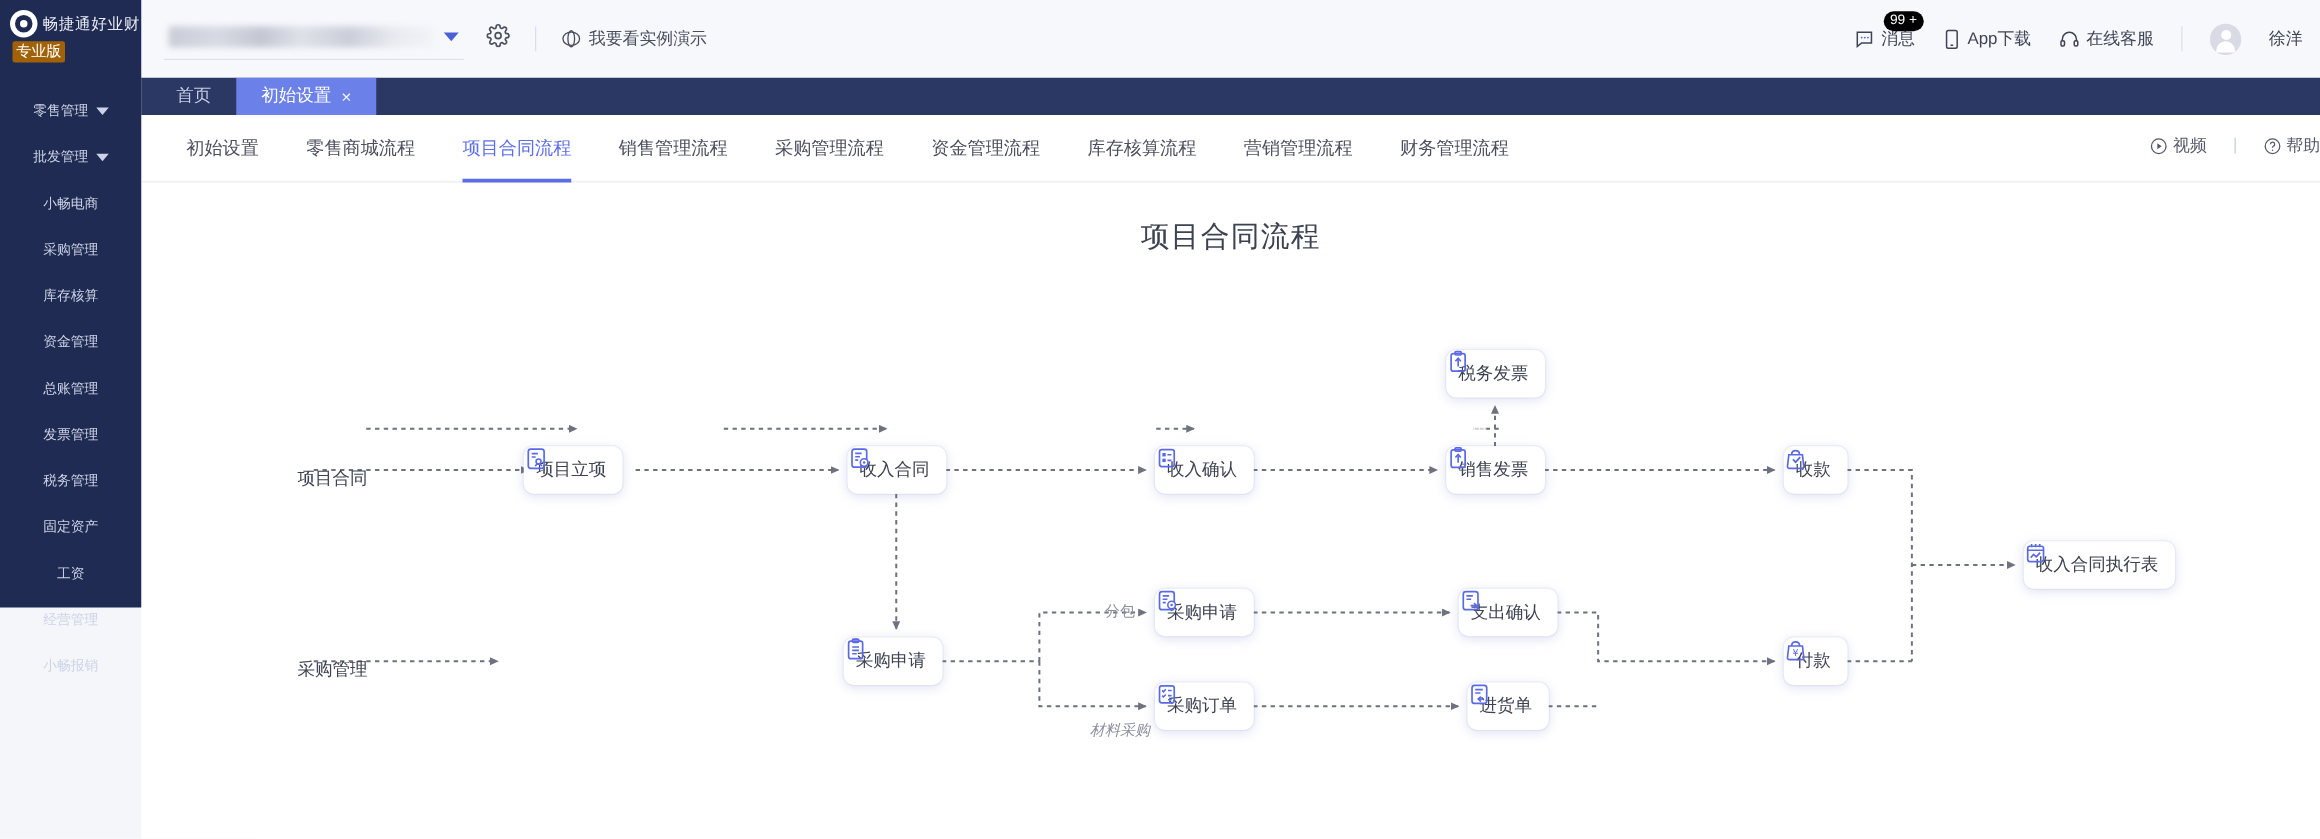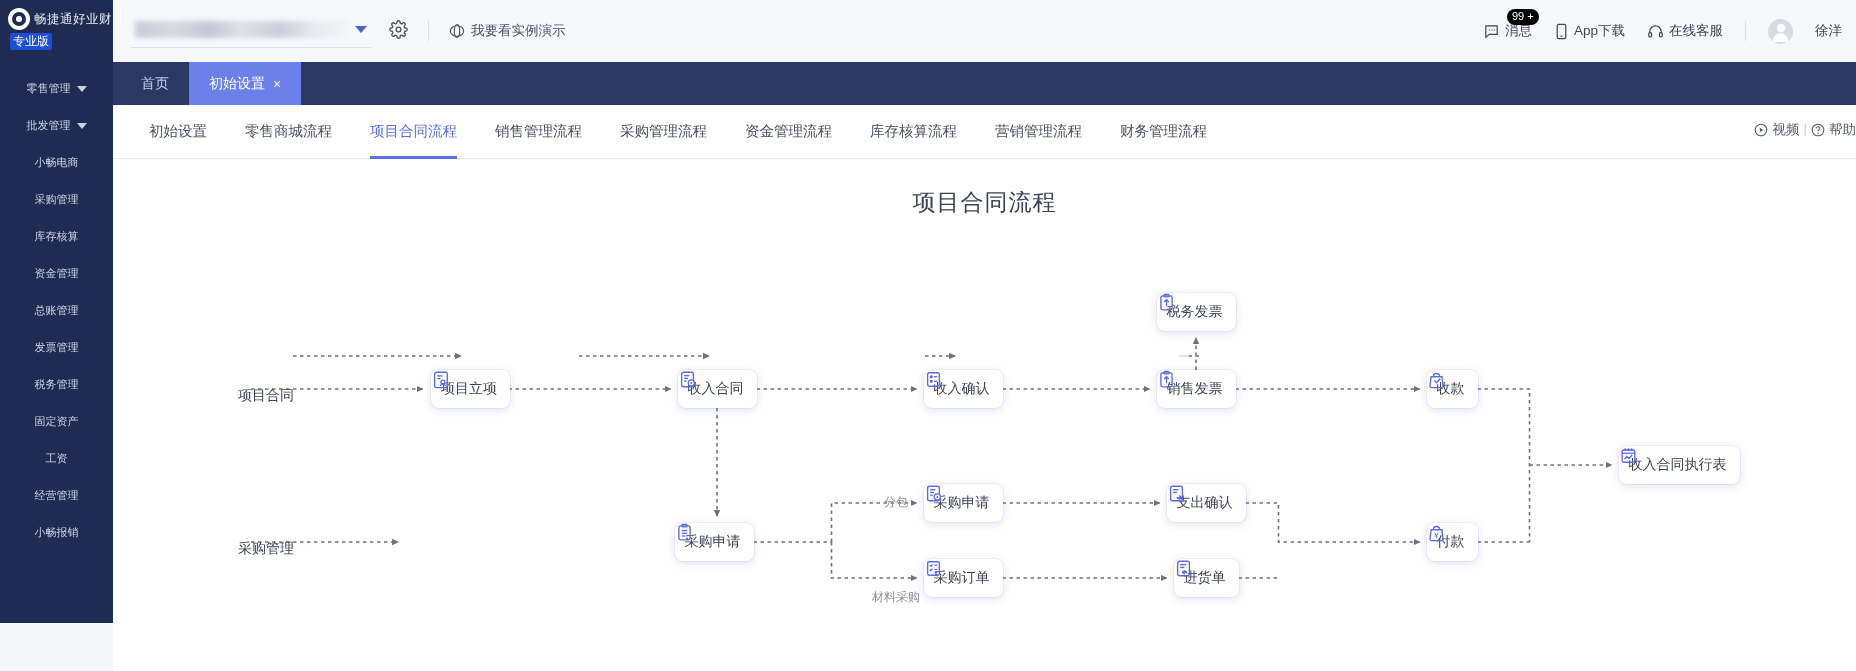--- a/index.html
+++ b/index.html
@@ -6,21 +6,21 @@
   html, body {
     width: 1856px; height: 671px;
     overflow: hidden;
     font-family: "Liberation Sans", "DejaVu Sans", sans-serif;
     background: #f5f6fa;
   }
   .app { position: relative; width: 1856px; height: 671px; display: flex; }
 
   
   .sidebar {
-    width: 113px; height: 623px;
+    width: 113px; height: 486px;
     background: #1f2b52;
     flex: 0 0 113px;
     position: relative;
     z-index: 5;
   }
   .logo-block {
     height: 62px; padding: 8px 0 0 8px; position: relative;
   }
   .logo-row { display: flex; align-items: center; gap: 4px; }
   .logo-mark {
@@ -37,21 +37,21 @@
     width: 6px; height: 6px; border-radius: 50%;
     background: #fff;
   }
   .logo-text {
     color: #e8eaf3; font-size: 12.5px; letter-spacing: .5px;
     white-space: nowrap; font-weight: 500;
   }
   .logo-badge {
     margin-top: 3px; margin-left: 2px;
     display: inline-block; color: #fff; font-size: 12px;
-    background: #1d4ed8; padding: 0 3px; border-radius: 2px;
+    background: #a16207; padding: 0 3px; border-radius: 2px;
   }
   .nav { margin-top: 8px; }
   .nav-item {
     height: 37px; display: flex; align-items: center;
     justify-content: center; gap: 6px;
     color: #cdd3e6; font-size: 11px; cursor: pointer;
     white-space: nowrap;
   }
   .caret {
     width: 0; height: 0;
@@ -116,21 +116,21 @@
     width:8px; height:8px; border-radius:50%; background:#fff;
   }
   .avatar::after {
     content:""; position:absolute; left:5px; top:14.5px;
     width:15px; height:9px; border-radius:7.5px 7.5px 0 0; background:#fff;
   }
   .user-name { color:#3f4454; font-size:13.5px; white-space:nowrap; }
 
   
   .wintabs {
-    height: 43px; background: #2b3864;
+    height: 30px; background: #2b3864;
     display: flex; align-items: stretch; padding-left: 8px;
   }
   .wintab {
     display: flex; align-items: center; gap: 8px;
     padding: 0 20px; color: #c7cde4; font-size: 14px; cursor: pointer;
   }
   .wintab.active { background: #6b80e8; color: #fff; }
   .wintab-close { font-size: 14px; opacity: .9; cursor: pointer; }
 
   
@@ -148,21 +148,21 @@
     margin-right: 38px; position: relative; height: 54px;
     display: flex; align-items: center; white-space: nowrap;
   }
   .subtab.active { color: #5b6ee8; }
   .subtab.active::after {
     content: ""; position: absolute; left: 0; right: 0; bottom: 0;
     height: 2.5px; background: #5b6ee8;
   }
   .help-links {
     position: absolute; right: 0px; top: 16px;
-    display: flex; gap: 4px;
+    display: flex; gap: 21px;
     font-size: 13.5px; color: #555a69;
   }
   .help-links .hl { display:flex; align-items:center; gap:4px; cursor:pointer; white-space:nowrap; }
   .hl-sep { color: #cfd2dc; }
 
   .flow-title {
     text-align: center; color: #3c4250;
     font-size: 23px; margin-top: 28px; letter-spacing: 1px;
   }
 
@@ -407,21 +407,21 @@
               <path d="M 889.5 285 H 1046.5" marker-end="url(#ah)"></path>
               <path d="M 889.5 360 H 1053.5" marker-end="url(#ah)"></path>
               <path d="M 1132.5 285 H 1165.5 V 324 H 1306.5" marker-end="url(#ah)"></path>
               <path d="M 1125.5 360 H 1165.5"></path>
               <path d="M 1364.5 171 H 1416.5 V 324"></path>
               <path d="M 1364.5 324 H 1416.5"></path>
               <path d="M 1416.5 247 H 1498.5" marker-end="url(#ah)"></path>
             </g>
         </svg>
         <div id="nodes">
-            <div class="node" style="left: 318px; top: 152px;">
+            <div class="node" style="left: 306px; top: 152px;">
               <svg class="node-icon" viewBox="0 0 20 21">
                 <rect x="3.5" y="2.5" width="14" height="17" rx="2.2" fill="none" stroke="#5a6ae6" stroke-width="1.5"></rect>
        <line x1="6.5" y1="6.5" x2="12" y2="6.5" stroke="#5a6ae6" stroke-width="1.5"></line>
        <line x1="6.5" y1="9.5" x2="10" y2="9.5" stroke="#5a6ae6" stroke-width="1.5"></line>
        <circle cx="12.6" cy="13.4" r="2.2" fill="none" stroke="#5a6ae6" stroke-width="1.4"></circle>
        <path d="M9.6 17.6c.6-1.3 1.7-2 3-2s2.4.7 3 2" fill="none" stroke="#5a6ae6" stroke-width="1.4"></path>
               </svg>
               <span class="node-label">项目立项</span>
             </div>
             <div class="node" style="left: 564.5px; top: 152px;">
@@ -536,19 +536,19 @@
        <line x1="6.4" y1="2.4" x2="6.4" y2="5.4" stroke="#5a6ae6" stroke-width="1.5"></line>
        <line x1="10" y1="2.4" x2="10" y2="5.4" stroke="#5a6ae6" stroke-width="1.5"></line>
        <line x1="13.6" y1="2.4" x2="13.6" y2="5.4" stroke="#5a6ae6" stroke-width="1.5"></line>
        <path d="M5.6 14.6l2.6-3 2.4 2.2 3.4-3.8" fill="none" stroke="#5a6ae6" stroke-width="1.5"></path>
               </svg>
               <span class="node-label">收入合同执行表</span>
             </div>
             <div class="rowlabel" style="left: 125px; top: 169px;">项目合同</div>
             <div class="rowlabel" style="left: 125px; top: 322px;">采购管理</div>
             <div class="edgelabel" style="left: 771px; top: 276px;">分包</div>
-            <div class="edgelabel" style="left: 759px; top: 371px;">材料采购</div>
+            <div class="edgelabel" style="left: 759px; top: 371px; font-style: italic;">材料采购</div>
           </div>
       </div>
 
     </div>
   </div>
 </div>
 
 </body></html>

